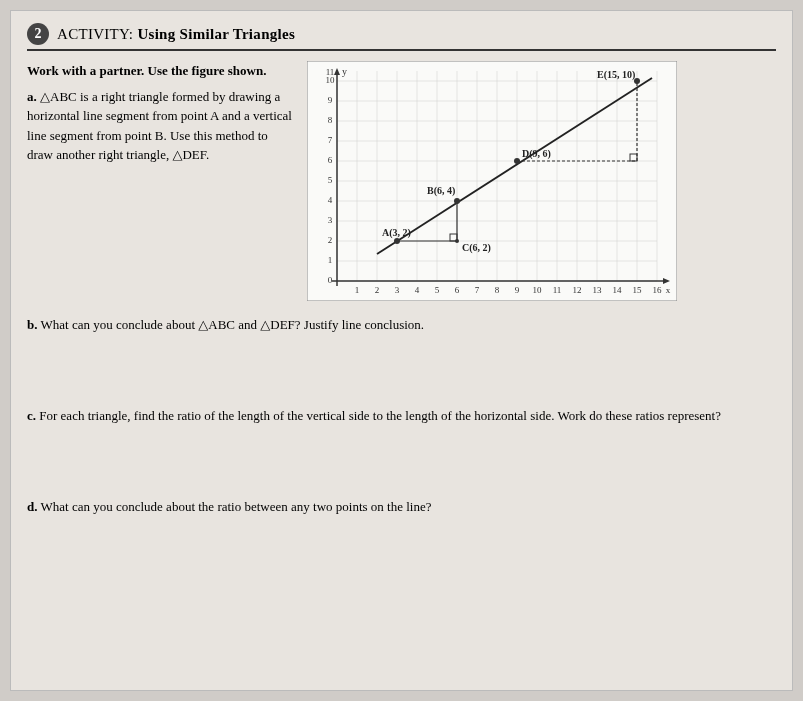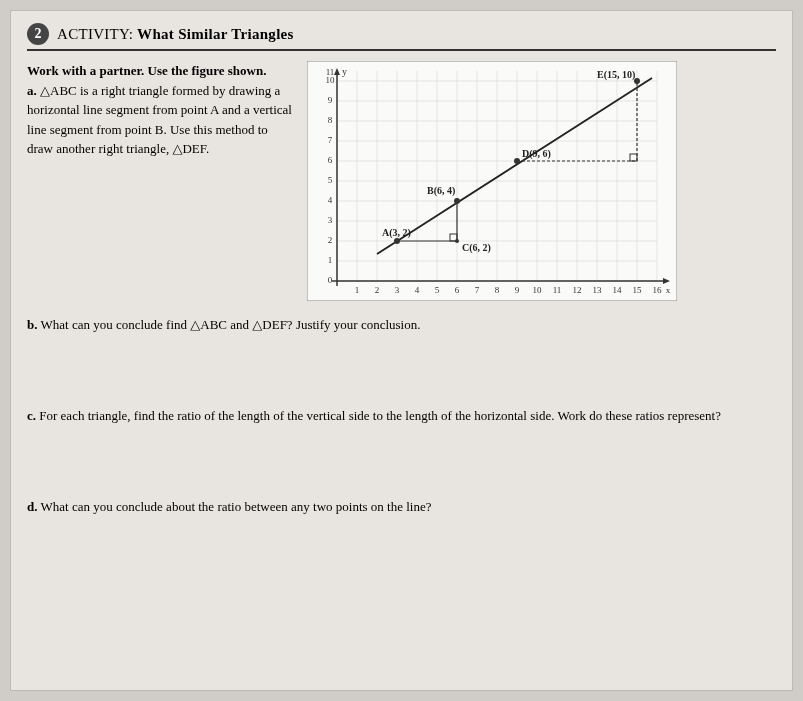--- a/index.html
+++ b/index.html
@@ -53,20 +53,21 @@
       gap: 10px;
       margin-bottom: 14px;
     }
     .left-text {
       flex: 0 0 270px;
       font-size: 13px;
       line-height: 1.5;
     }
     .work-with {
       font-weight: bold;
+      margin-bottom: 6px;
       font-size: 13px;
     }
     .part-a-label {
       font-weight: bold;
       display: inline;
     }
     .graph-area {
       flex: 1;
       position: relative;
     }
@@ -87,21 +88,21 @@
   </style>
 </head>
 <body>
 
 <div class="page">
 
   <div class="activity-header">
     <div class="activity-number">2</div>
     <div class="activity-title">
       <span class="activity-label">ACTIVITY:</span>
-      <span>What Similar Triangles</span>
+      <span>Using Similar Triangles</span>
     </div>
   </div>
 
   <div class="main-content">
     <div class="left-text">
       <div class="work-with">Work with a partner. Use the figure shown.</div>
       <div>
         <span class="part-a-label">a.</span>
         <span>△ABC is a right triangle formed by drawing a horizontal line segment from point A and a vertical line segment from point B. Use this method to draw another right triangle, △DEF.</span>
       </div>
@@ -213,21 +214,21 @@
         <text x="215" y="96" font-size="10" font-weight="bold" fill="#222">D(9, 6)</text>
 
         <circle cx="330" cy="20" r="3" fill="#333"></circle>
         <text x="290" y="17" font-size="10" font-weight="bold" fill="#222">E(15, 10)</text>
       </svg>
     </div>
   </div>
 
   <div class="section">
     <span class="section-label">b.</span>
-    <span>What can you conclude find △ABC and △DEF? Justify your conclusion.</span>
+    <span>What can you conclude about △ABC and △DEF? Justify line conclusion.</span>
     <div class="answer-area"></div>
   </div>
 
   <div class="section">
     <span class="section-label">c.</span>
     <span>For each triangle, find the ratio of the length of the vertical side to the length of the horizontal side. Work do these ratios represent?</span>
     <div class="answer-area"></div>
   </div>
 
   <div class="section">

